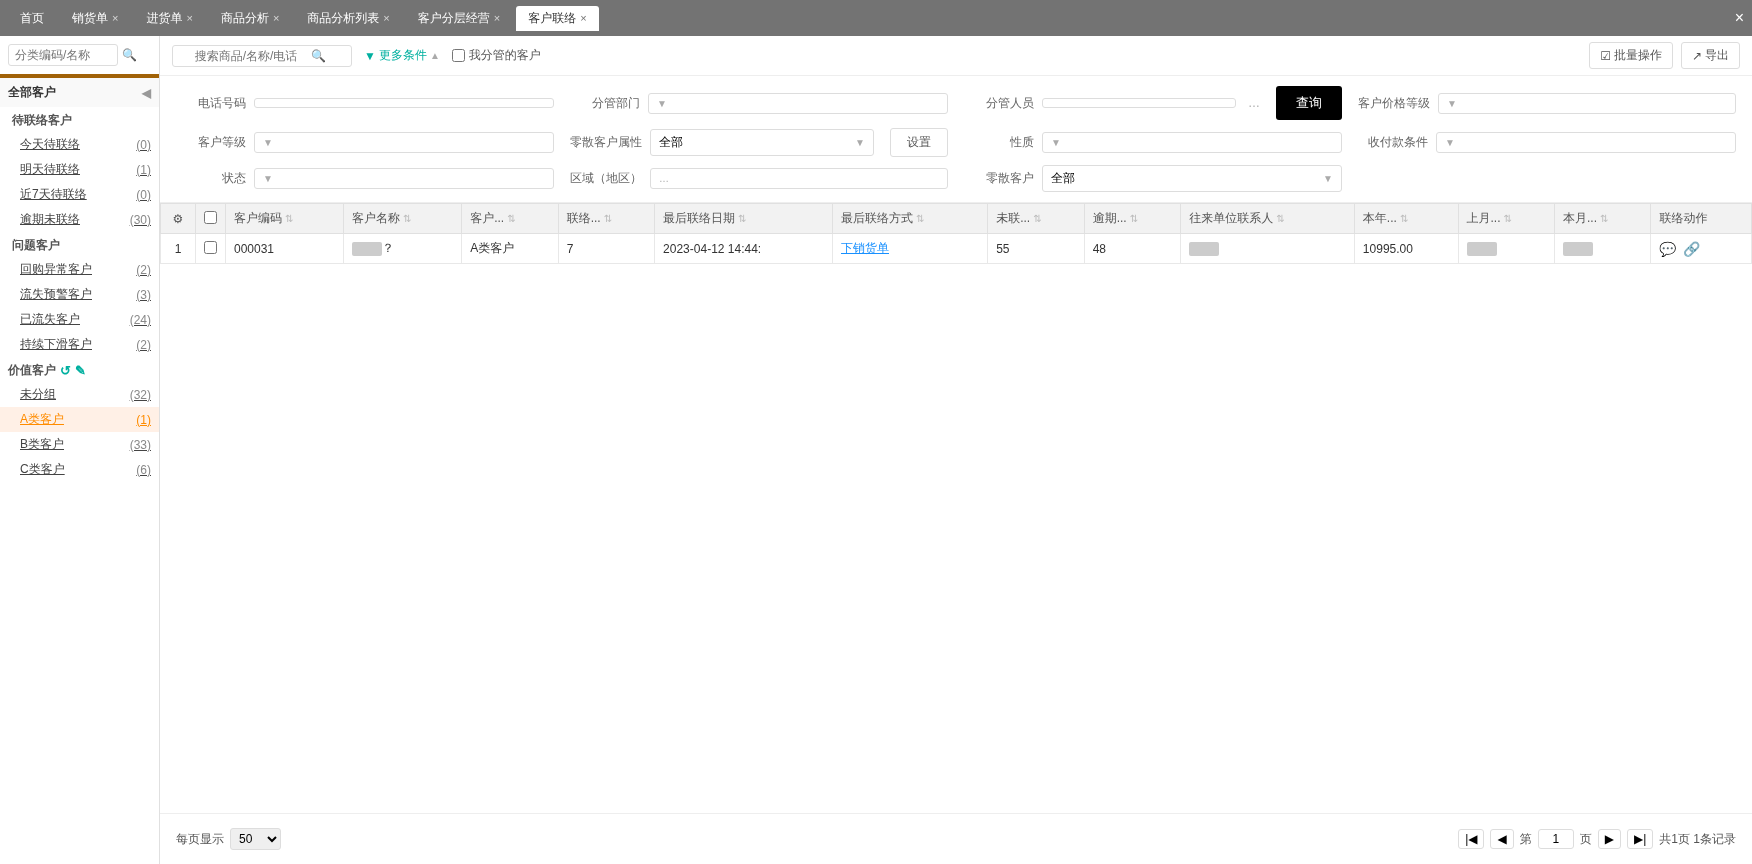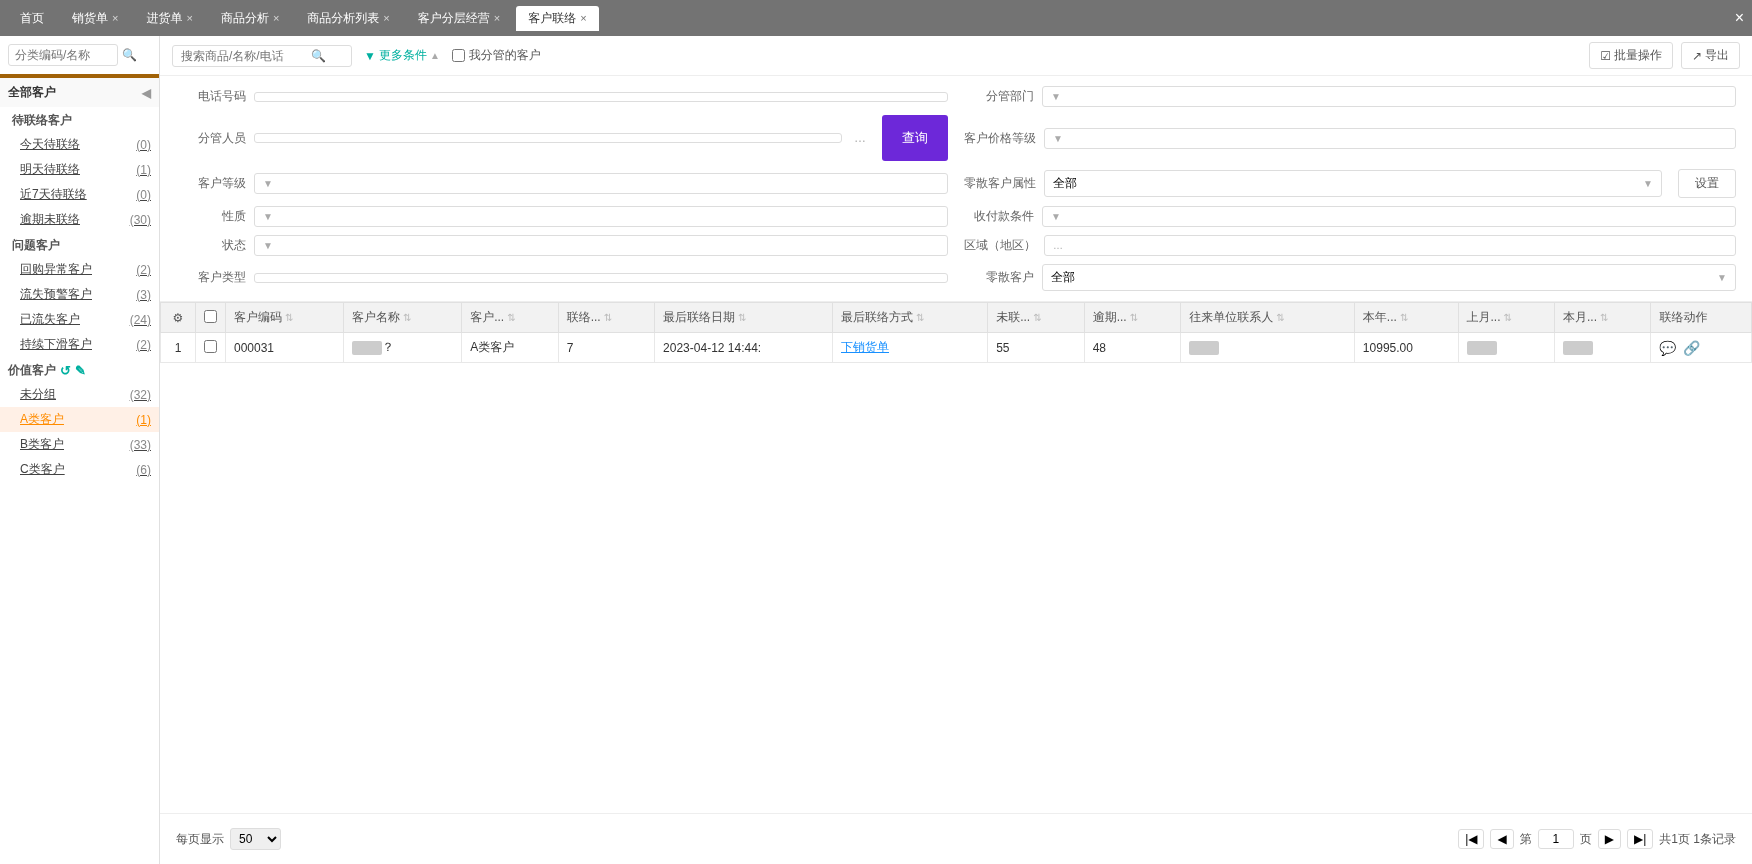--- a/index.html
+++ b/index.html
@@ -179,21 +179,21 @@
       align-items: center;
       gap: 3px;
     }
 
     
     .adv-filter {
       background: #fff;
       padding: 10px 16px;
       border-bottom: 1px solid #eee;
       display: grid;
-      grid-template-columns: 1fr 1fr;
+      grid-template-columns: 1fr 1fr 1fr 1fr;
       gap: 8px 16px;
     }
     .filter-row {
       display: flex;
       align-items: center;
       gap: 8px;
     }
     .filter-label {
       color: #666;
       white-space: nowrap;
@@ -209,24 +209,24 @@
       outline: none;
       display: flex;
       align-items: center;
       justify-content: space-between;
       cursor: pointer;
       background: #fff;
       min-width: 0;
     }
     .filter-input .arrow { color: #aaa; font-size: 10px; }
     .btn-query {
-      background: #6d28d9;
+      background: #000000;
       color: #fff;
       border: none;
-      padding: 14px 20px;
+      padding: 8px 20px;
       border-radius: 3px;
       cursor: pointer;
       font-size: 13px;
     }
     .btn-setting {
       background: #fff;
       color: #555;
       border: 1px solid #ddd;
       padding: 5px 16px;
       border-radius: 3px;
@@ -445,21 +445,21 @@
           <span>C类客户</span>
           <span class="item-count">(6)</span>
         </div>
       </div>
   </div>
 
   <div class="content-area">
 
     <div class="filter-bar">
       <div class="filter-search">
-        <input type="text" style="border: none; outline: none; font-size: 12px; width: 130px;" placeholder="搜索商品/名称/电话">
+        <input type="text" style="border: none; outline: none; font-size: 12px; width: 130px; text-align: center;" placeholder="搜索商品/名称/电话">
         <span style="color:#00b0a0;cursor:pointer;">🔍</span>
       </div>
       <span class="filter-more">
         <span style="color:#00b0a0;">▼</span>
         <span>更多条件</span>
         <span style="font-size:10px;color:#aaa;">▲</span>
       </span>
       <label class="filter-checkbox">
         <input type="checkbox" style="">
         <span>我分管的客户</span>
@@ -533,24 +533,20 @@
         <div class="filter-input">
             <span class="arrow">▼</span>
           </div>
       </div>
 
       <div class="filter-row">
         <span class="filter-label">区域（地区）</span>
         <div class="filter-input">
           <span class="arrow">…</span>
         </div>
-      </div>
-      <div class="filter-row">
-        <span class="filter-label">客户类型</span>
-        <div class="filter-input"></div>
       </div>
       <div class="filter-row">
         <span class="filter-label">零散客户</span>
         <div class="filter-input">
           <span>全部</span>
           <span class="arrow">▼</span>
         </div>
       </div>
     </div>
 

